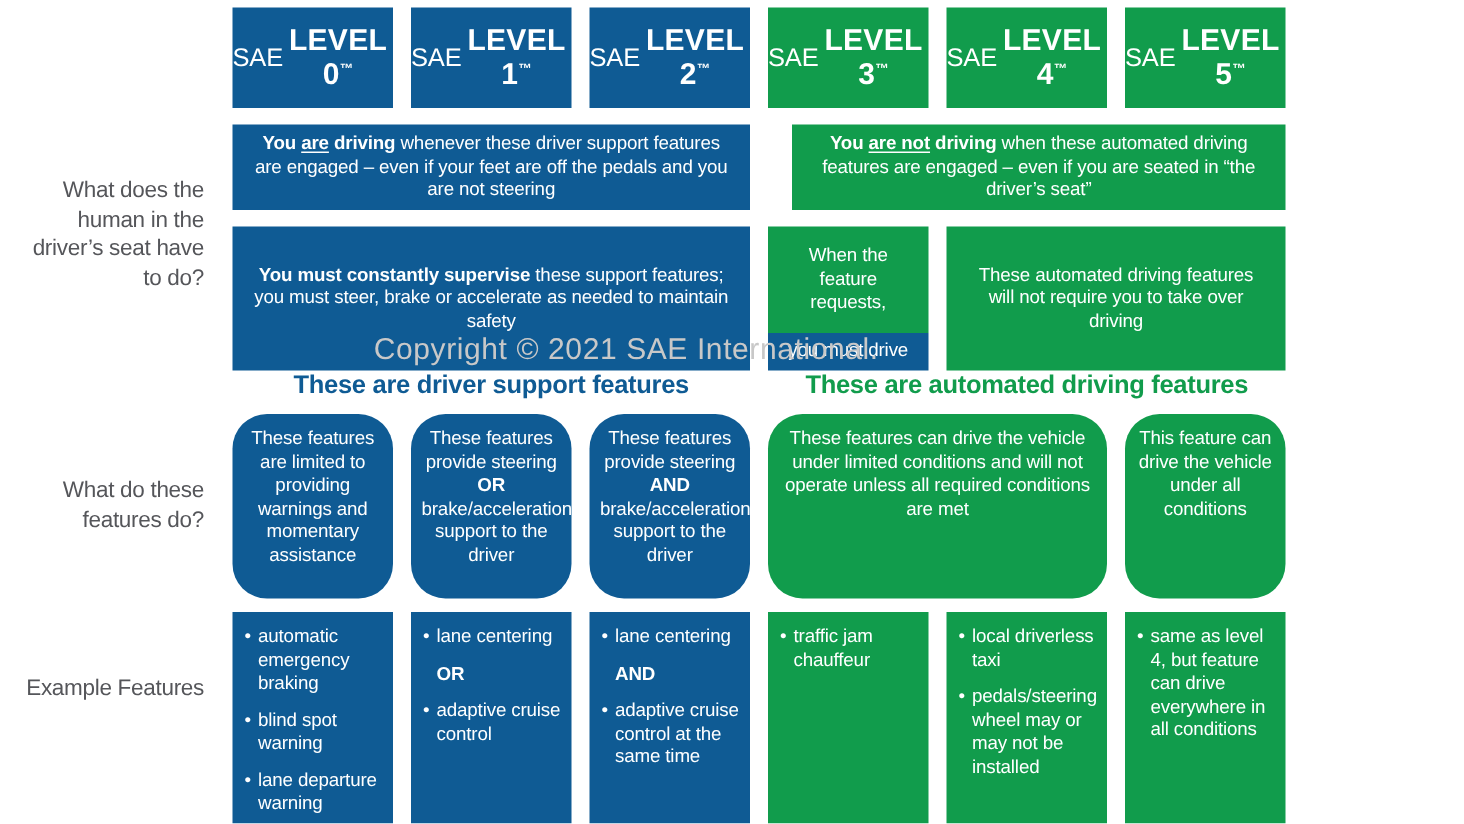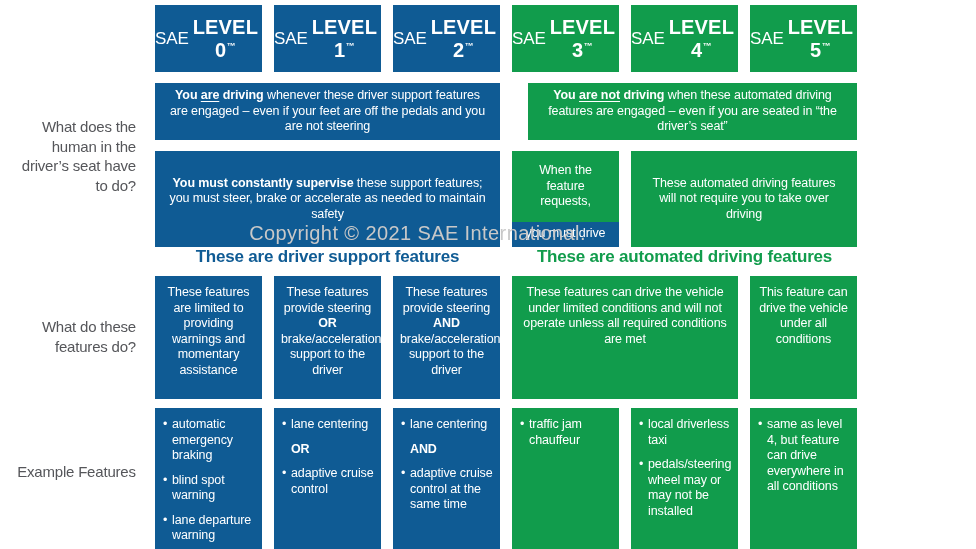--- a/index.html
+++ b/index.html
@@ -35,39 +35,39 @@
 
   .u{text-decoration:underline;text-underline-offset:2px;}
   b{font-weight:700;}
 
   
   .split-cell{display:flex;flex-direction:column;padding:0;}
   .split-top{flex:1;display:flex;align-items:center;justify-content:center;text-align:center;padding:12px 10px;}
   .split-bottom{height:25px;display:flex;align-items:center;justify-content:center;text-align:center;}
 
   
-  .top-cell{text-align:center;padding:9px 7px;}
+  .top-cell{text-align:center;padding:9px 7px;border-radius:23px;}
 
   
   .list-cell{padding:9px 6px 8px 8px;text-align:left;}
   .bullet{display:flex;margin-bottom:9px;}
   .bullet .marker{width:9px;flex:0 0 9px;}
   .conj{font-weight:700;padding-left:9px;margin-bottom:9px;}
 
   
   .watermark{position:absolute;top:222px;left:0;width:835px;text-align:center;color:var(--watermark_gray);font-size:20px;letter-spacing:0.4px;}
   .subhead{position:absolute;top:247px;font-size:17px;font-weight:700;text-align:center;width:345px;letter-spacing:-0.2px;}
   .subhead-support{left:155px;color:var(--blue);}
   .subhead-automated{left:512px;color:var(--green);}
 
   
   .side-label{position:absolute;left:17px;width:119px;text-align:right;color:var(--label_gray);font-size:15px;line-height:1.3;letter-spacing:-0.2px;}
   .sl-human{top:117px;}
   .sl-features{top:317px;}
-  .sl-examples{top:462px;text-align:center;}
+  .sl-examples{top:449px;}
 </style>
 </head>
 <body>
 
 <div class="stage">
 
   <div class="side-label sl-features">What do these features do?</div>
   <div class="side-label sl-human">What does the human in the driver’s seat have to do?</div>
   <div class="side-label sl-examples">Example Features</div>
 

